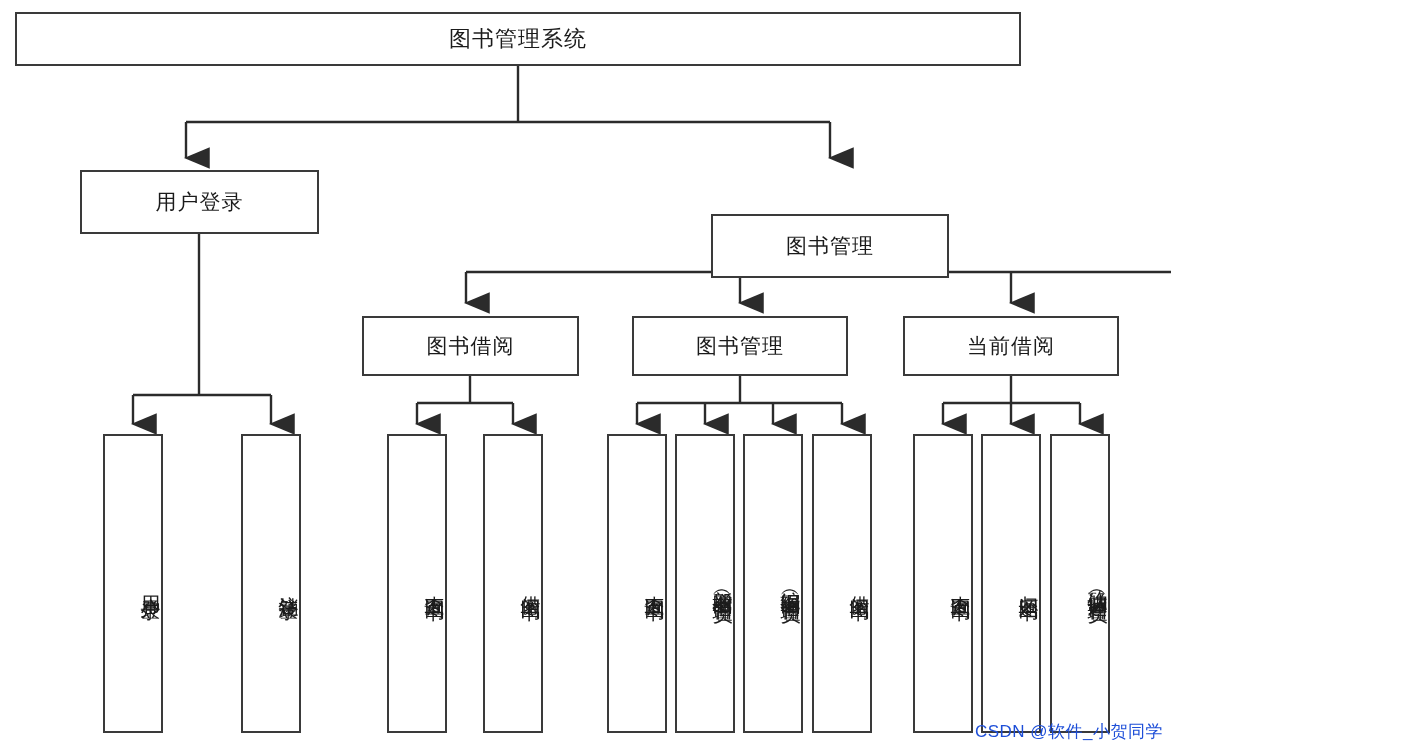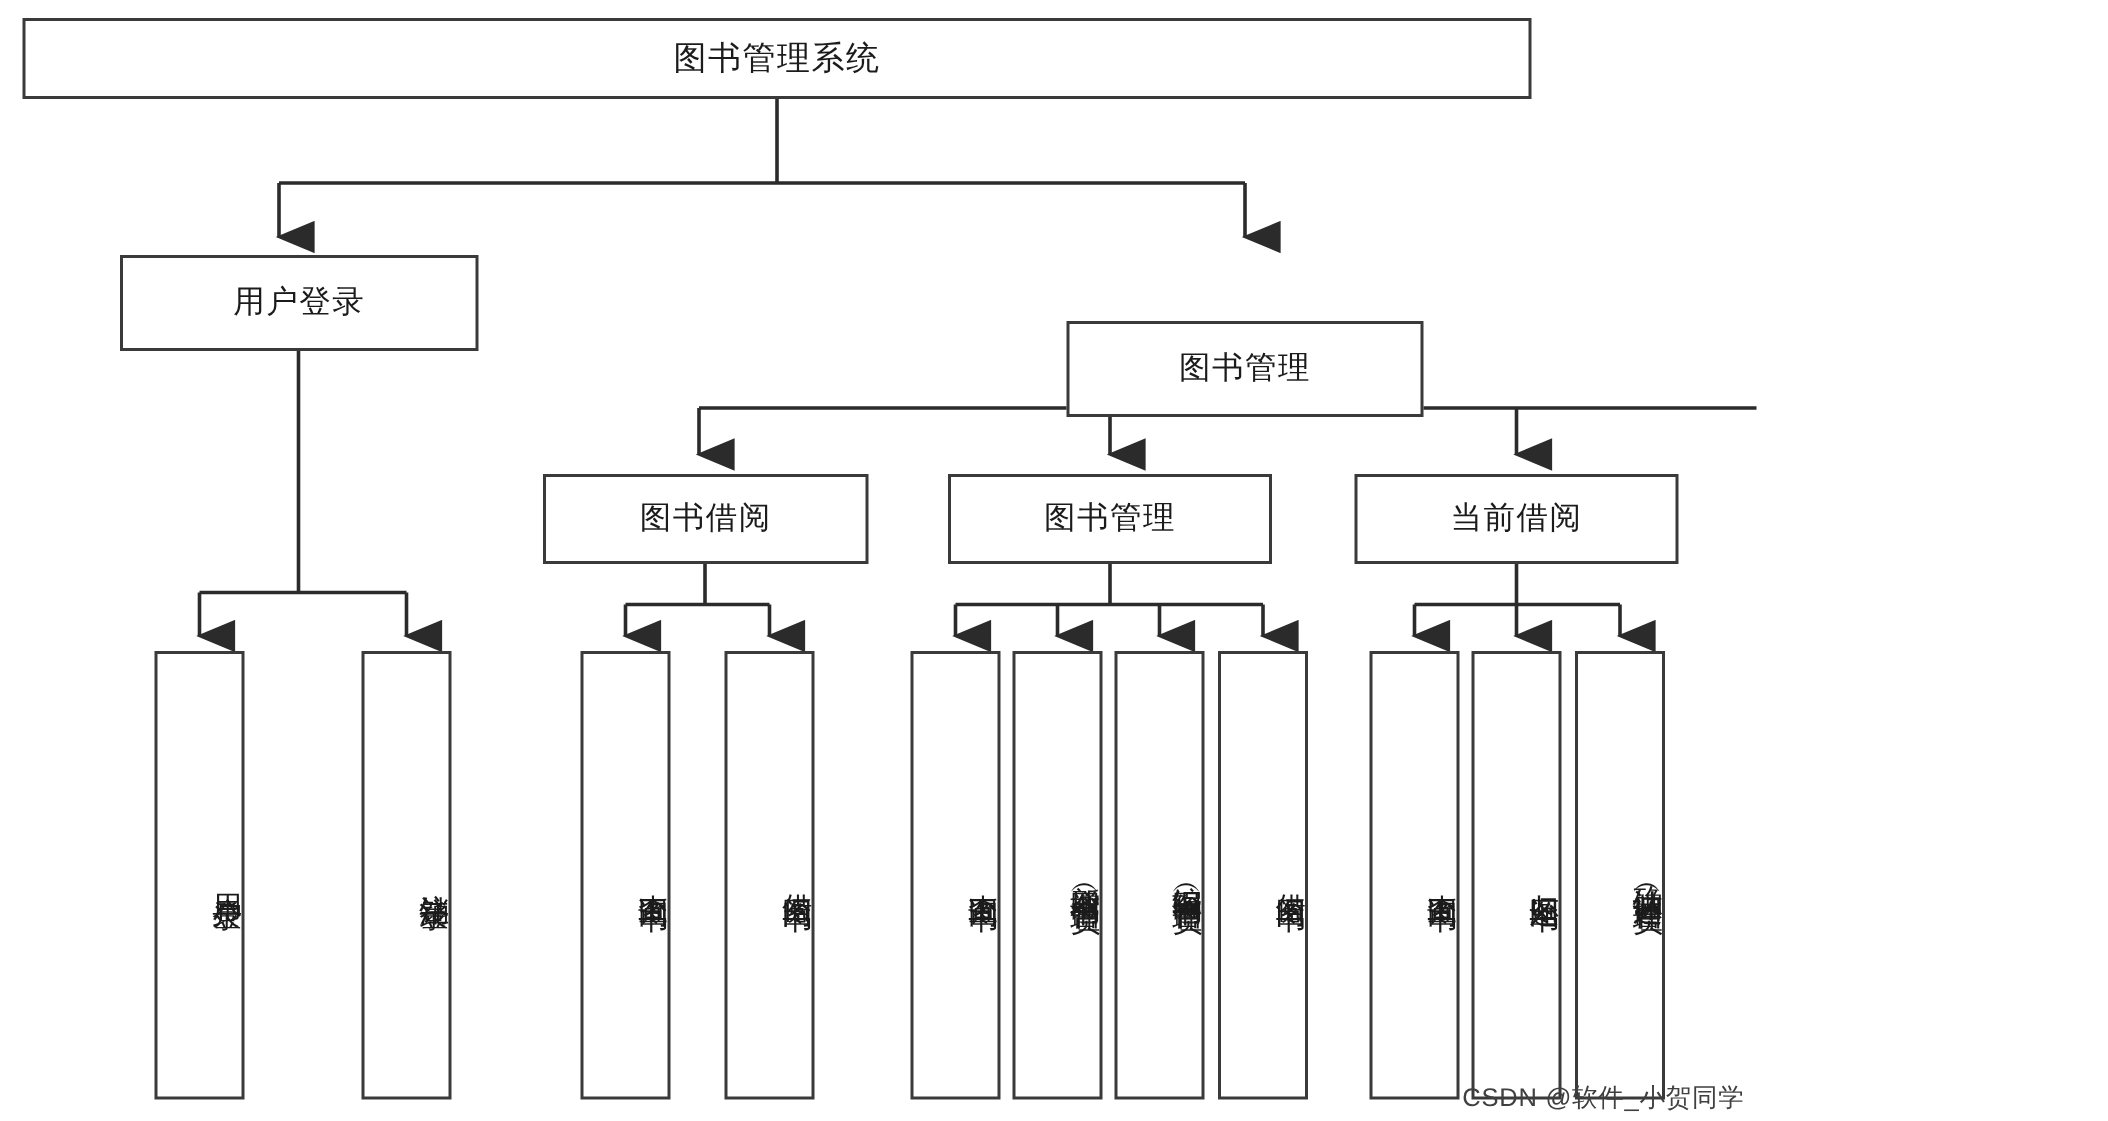--- a/index.html
+++ b/index.html
@@ -60,21 +60,21 @@
     writing-mode: vertical-rl;
     text-orientation: upright;
     display: block;
     white-space: nowrap;
   }
   #watermark {
     position: absolute;
     right: 8px;
     bottom: 4px;
     font-size: 17px;
-    color: #404040;
+    color: #1d4ed8;
     letter-spacing: 0.5px;
     white-space: nowrap;
     font-family: "Liberation Sans", "DejaVu Sans", sans-serif;
   }
 </style>
 </head>
 <body>
 
 <div id="canvas">
 

